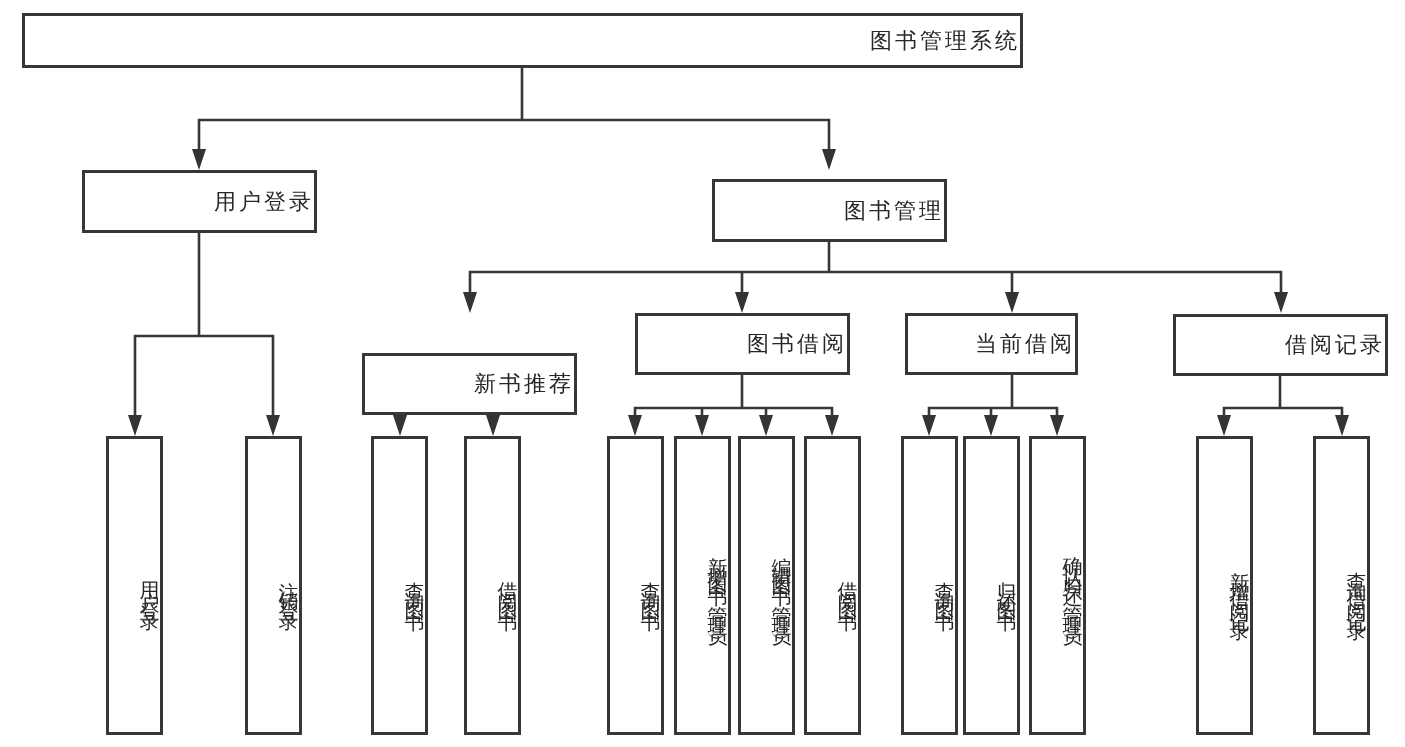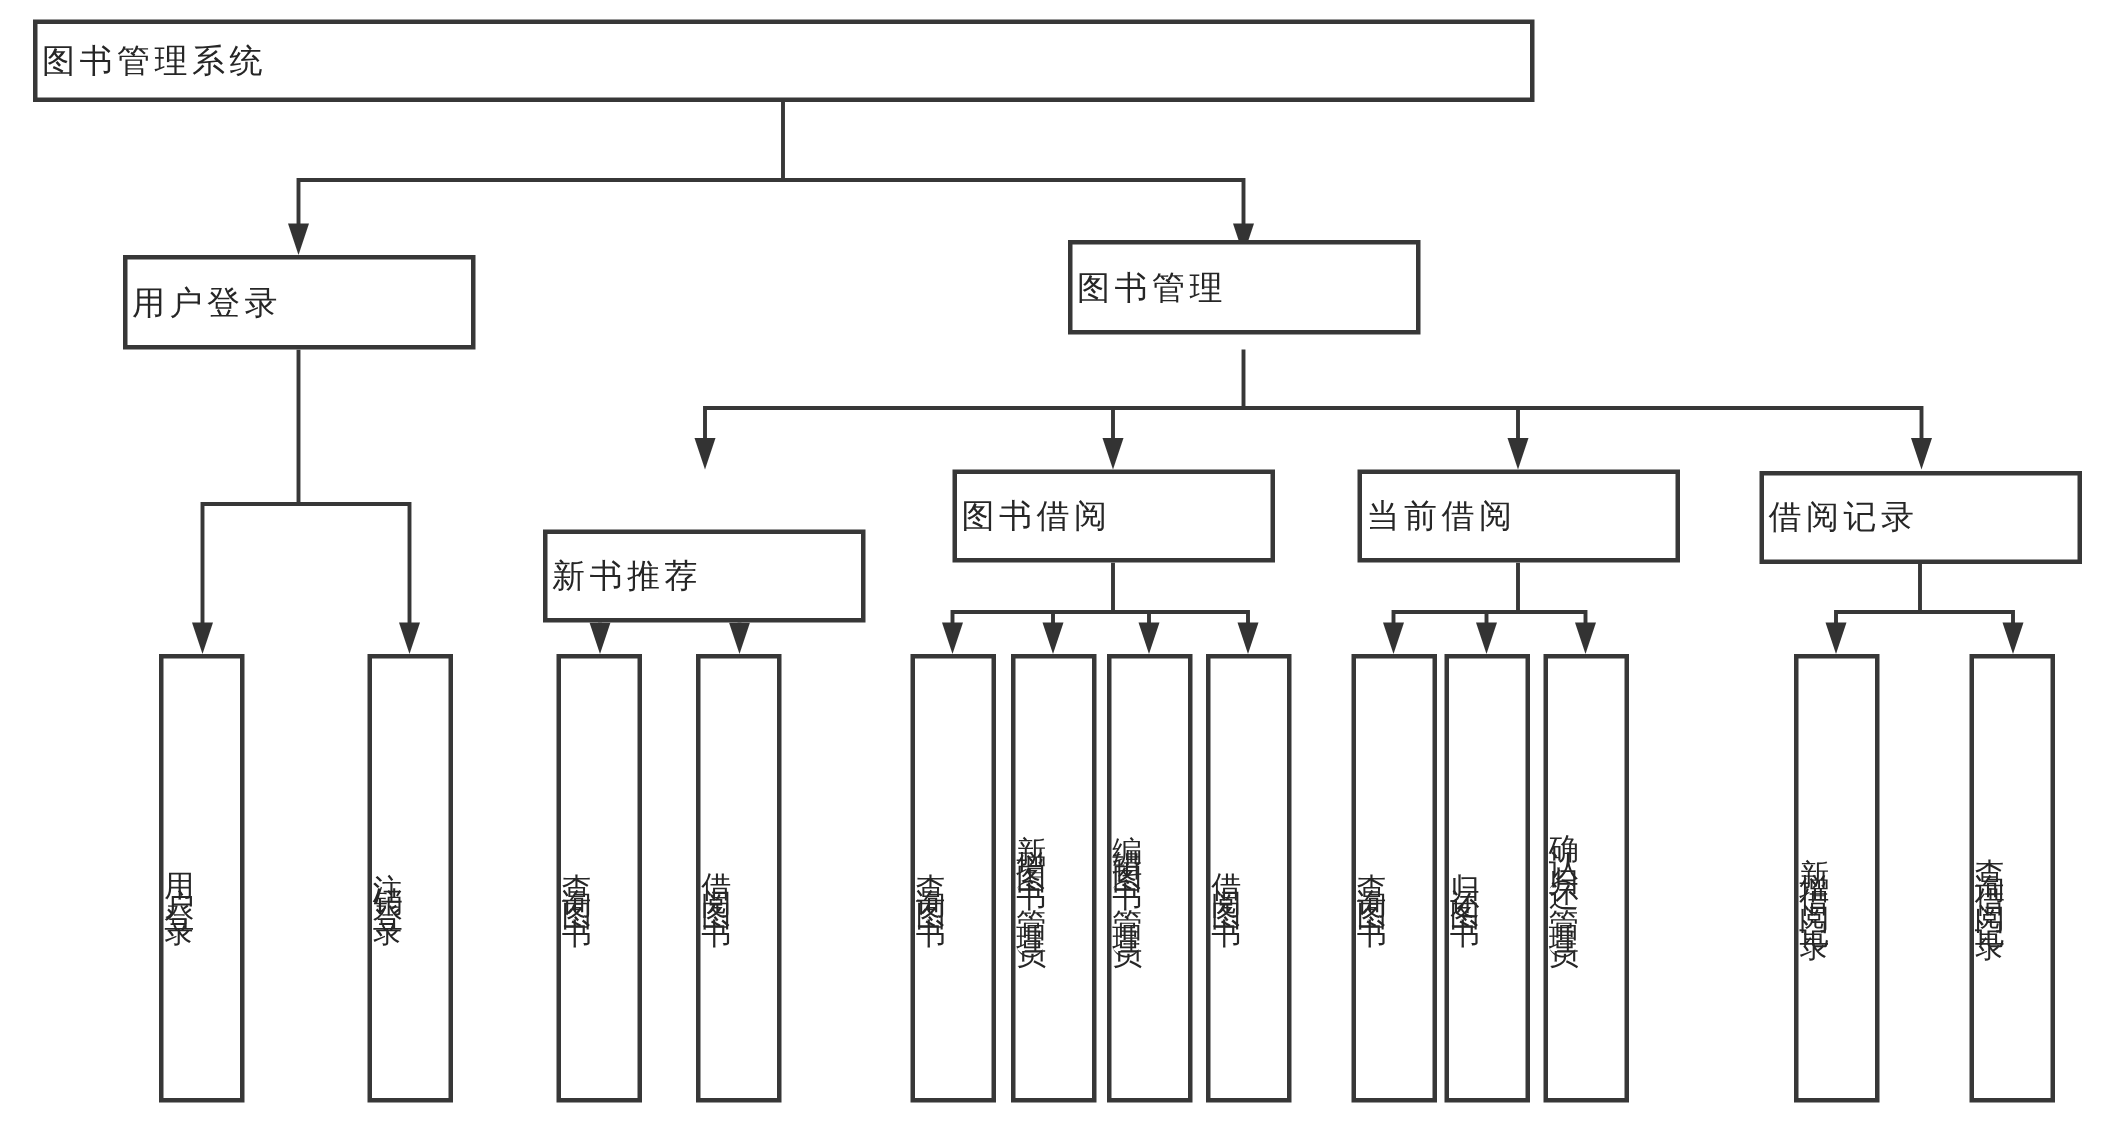--- a/index.html
+++ b/index.html
@@ -19,21 +19,21 @@
     pointer-events: none;
   }
   .connectors path { stroke: #373737; stroke-width: 2.6; fill: none; }
   .connectors polygon { fill: #333333; stroke: none; }
   .box {
     position: absolute;
     border: 3px solid #373737;
     background: #ffffff;
     display: flex;
     align-items: center;
-    justify-content: flex-start;
+    justify-content: flex-end;
   }
   .hlabel {
     font-size: 22px;
     letter-spacing: 3px;
     padding-left: 3px;      
     color: #262626;
     white-space: nowrap;
   }
   .vlabel {
     writing-mode: vertical-rl;
@@ -94,31 +94,31 @@
     <polygon points="1335,415 1349,415 1342,436"></polygon>
   </svg>
 
   <div class="box" style="left:22px; top:13px; width:1001px; height:55px;">
     <span class="hlabel">图书管理系统</span>
   </div>
 
   <div class="box" style="left:82px; top:170px; width:235px; height:63px;">
     <span class="hlabel">用户登录</span>
   </div>
-  <div class="box" style="left:712px; top:160px; width:235px; height:63px;">
+  <div class="box" style="left:712px; top:179px; width:235px; height:63px;">
     <span class="hlabel">图书管理</span>
   </div>
 
   <div class="box" style="left:362px; top:313px; width:215px; height:62px;margin-top:40px;">
     <span class="hlabel">新书推荐</span>
   </div>
   <div class="box" style="left:635px; top:313px; width:215px; height:62px;">
     <span class="hlabel">图书借阅</span>
   </div>
-  <div class="box" style="left:905px; top:313px; width:215px; height:62px;">
+  <div class="box" style="left:905px; top:313px; width:173px; height:62px;">
     <span class="hlabel">当前借阅</span>
   </div>
   <div class="box" style="left:1173px; top:314px; width:215px; height:62px;">
     <span class="hlabel">借阅记录</span>
   </div>
 
   <div class="box" style="left:106px; top:436px; width:57px; height:299px;">
     <span class="vlabel">用户登录</span>
   </div>
   <div class="box" style="left:245px; top:436px; width:57px; height:299px;">

